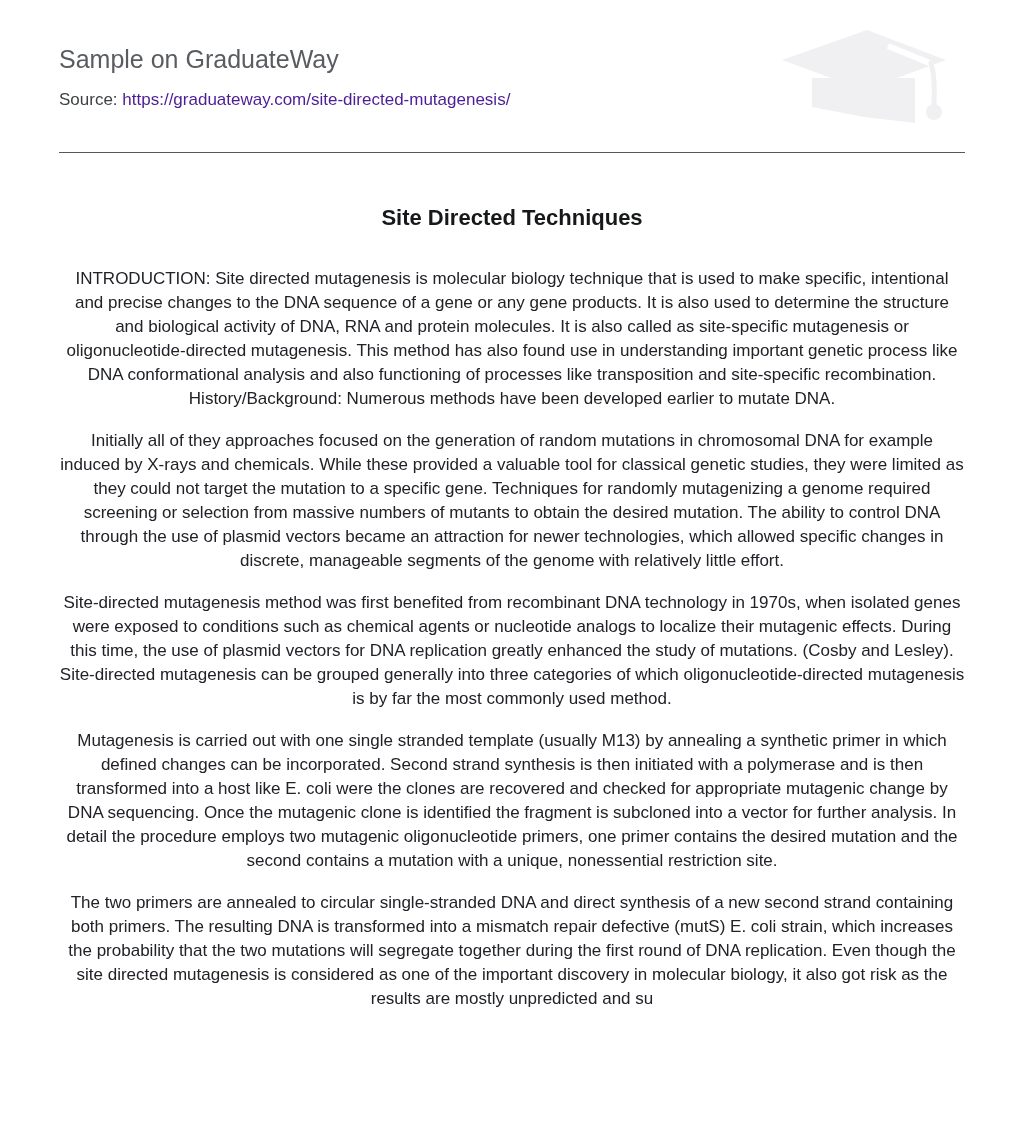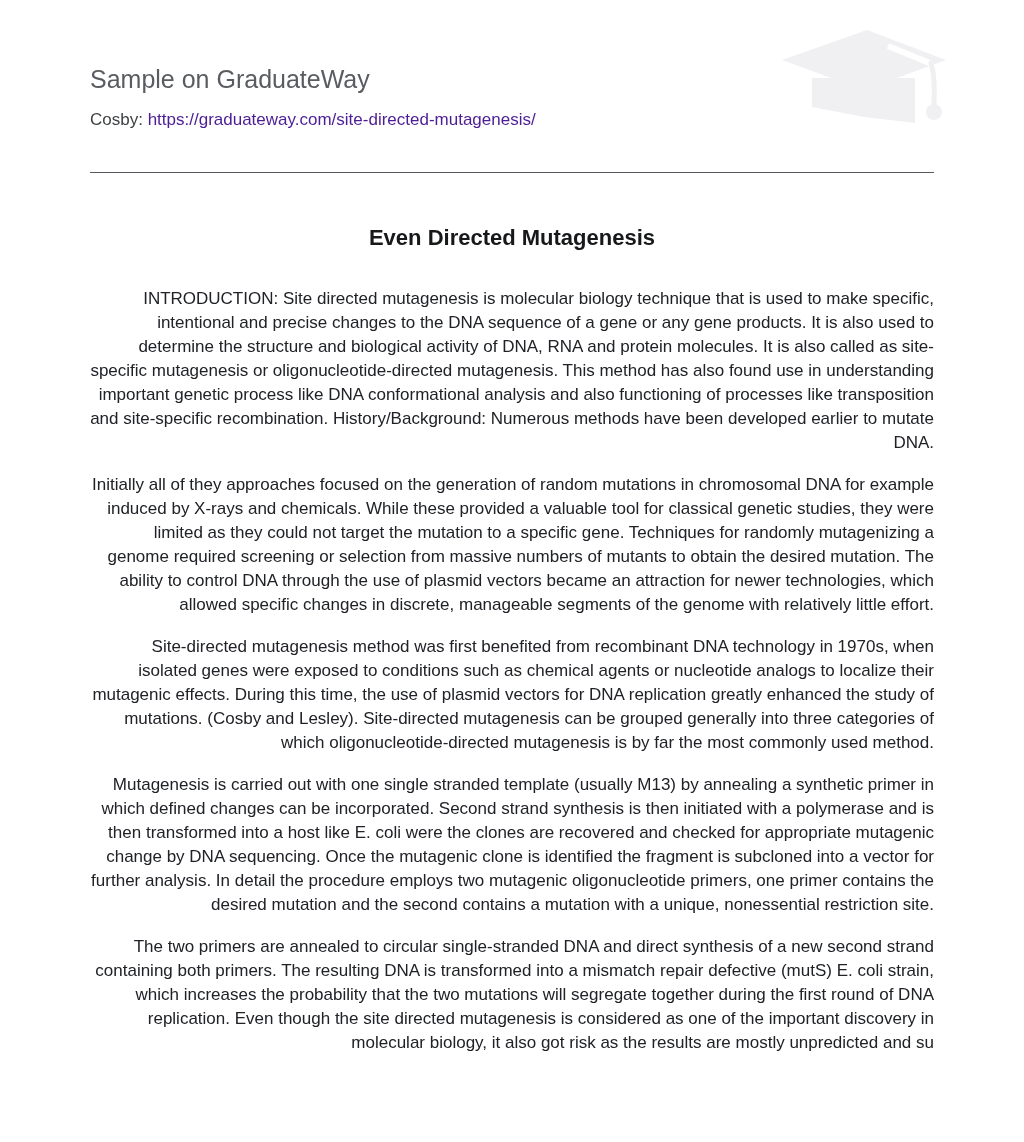--- a/index.html
+++ b/index.html
@@ -16,22 +16,22 @@
     font-family: "Liberation Sans", sans-serif;
   }
   .cap-icon {
     position: absolute;
     top: 28px;
     right: 74px;
     width: 170px;
     height: 100px;
   }
   .content {
-    margin: 0 90px;
-    padding-top: 64px;
+    margin: 0 59px;
+    padding-top: 44px;
   }
   .sample-heading {
     font-size: 25px;
     font-weight: 400;
     line-height: 30px;
     color: #595c60;
     margin: 0 0 16px 0;
   }
   .source-line {
     font-size: 17px;
@@ -58,21 +58,21 @@
     line-height: 26px;
     color: #17181a;
     text-align: center;
     margin: 52px 0 36px 0;
   }
   .body-para {
     font-size: 17px;
     line-height: 24px;
     color: #202227;
     margin: 0 0 18px 0;
-    text-align: right;
+    text-align: center;
   }
 </style>
 </head>
 <body>
 
 <div class="page">
 
   <svg class="cap-icon" viewBox="0 0 170 100" xmlns="http://www.w3.org/2000/svg" aria-hidden="true">
 
     <polygon points="32,50 135,50 135,95 84,89 32,79" fill="#f0f0f2"></polygon>
@@ -84,28 +84,28 @@
     <path d="M151,35 C154,45 155,58 154,76" fill="none" stroke="#f0f0f2" stroke-width="5" stroke-linecap="round"></path>
 
     <circle cx="154" cy="84" r="8" fill="#f0f0f2"></circle>
   </svg>
 
   <div class="content">
 
     <header>
       <h1 class="sample-heading">Sample on GraduateWay</h1>
       <div class="source-line">
-        <span class="source-label">Cosby:</span>
+        <span class="source-label">Source:</span>
         <span class="source-url">https://graduateway.com/site-directed-mutagenesis/</span>
       </div>
     </header>
 
     <hr class="divider">
 
-    <h2 class="doc-title">Even Directed Mutagenesis</h2>
+    <h2 class="doc-title">Site Directed Techniques</h2>
 
     <p class="body-para">INTRODUCTION: Site directed mutagenesis is molecular biology technique that is used to make specific, intentional and precise changes to the DNA sequence of a gene or any gene products. It is also used to determine the structure and biological activity of DNA, RNA and protein molecules. It is also called as site-specific mutagenesis or oligonucleotide-directed mutagenesis. This method has also found use in understanding important genetic process like DNA conformational analysis and also functioning of processes like transposition and site-specific recombination. History/Background: Numerous methods have been developed earlier to mutate DNA.</p>
 
     <p class="body-para">Initially all of they approaches focused on the generation of random mutations in chromosomal DNA for example induced by X-rays and chemicals. While these provided a valuable tool for classical genetic studies, they were limited as they could not target the mutation to a specific gene. Techniques for randomly mutagenizing a genome required screening or selection from massive numbers of mutants to obtain the desired mutation. The ability to control DNA through the use of plasmid vectors became an attraction for newer technologies, which allowed specific changes in discrete, manageable segments of the genome with relatively little effort.</p>
 
     <p class="body-para">Site-directed mutagenesis method was first benefited from recombinant DNA technology in 1970s, when isolated genes were exposed to conditions such as chemical agents or nucleotide analogs to localize their mutagenic effects. During this time, the use of plasmid vectors for DNA replication greatly enhanced the study of mutations. (Cosby and Lesley). Site-directed mutagenesis can be grouped generally into three categories of which oligonucleotide-directed mutagenesis is by far the most commonly used method.</p>
 
     <p class="body-para">Mutagenesis is carried out with one single stranded template (usually M13) by annealing a synthetic primer in which defined changes can be incorporated. Second strand synthesis is then initiated with a polymerase and is then transformed into a host like E. coli were the clones are recovered and checked for appropriate mutagenic change by DNA sequencing. Once the mutagenic clone is identified the fragment is subcloned into a vector for further analysis. In detail the procedure employs two mutagenic oligonucleotide primers, one primer contains the desired mutation and the second contains a mutation with a unique, nonessential restriction site.</p>
 
     <p class="body-para">The two primers are annealed to circular single-stranded DNA and direct synthesis of a new second strand containing both primers. The resulting DNA is transformed into a mismatch repair defective (mutS) E. coli strain, which increases the probability that the two mutations will segregate together during the first round of DNA replication. Even though the site directed mutagenesis is considered as one of the important discovery in molecular biology, it also got risk as the results are mostly unpredicted and su</p>

